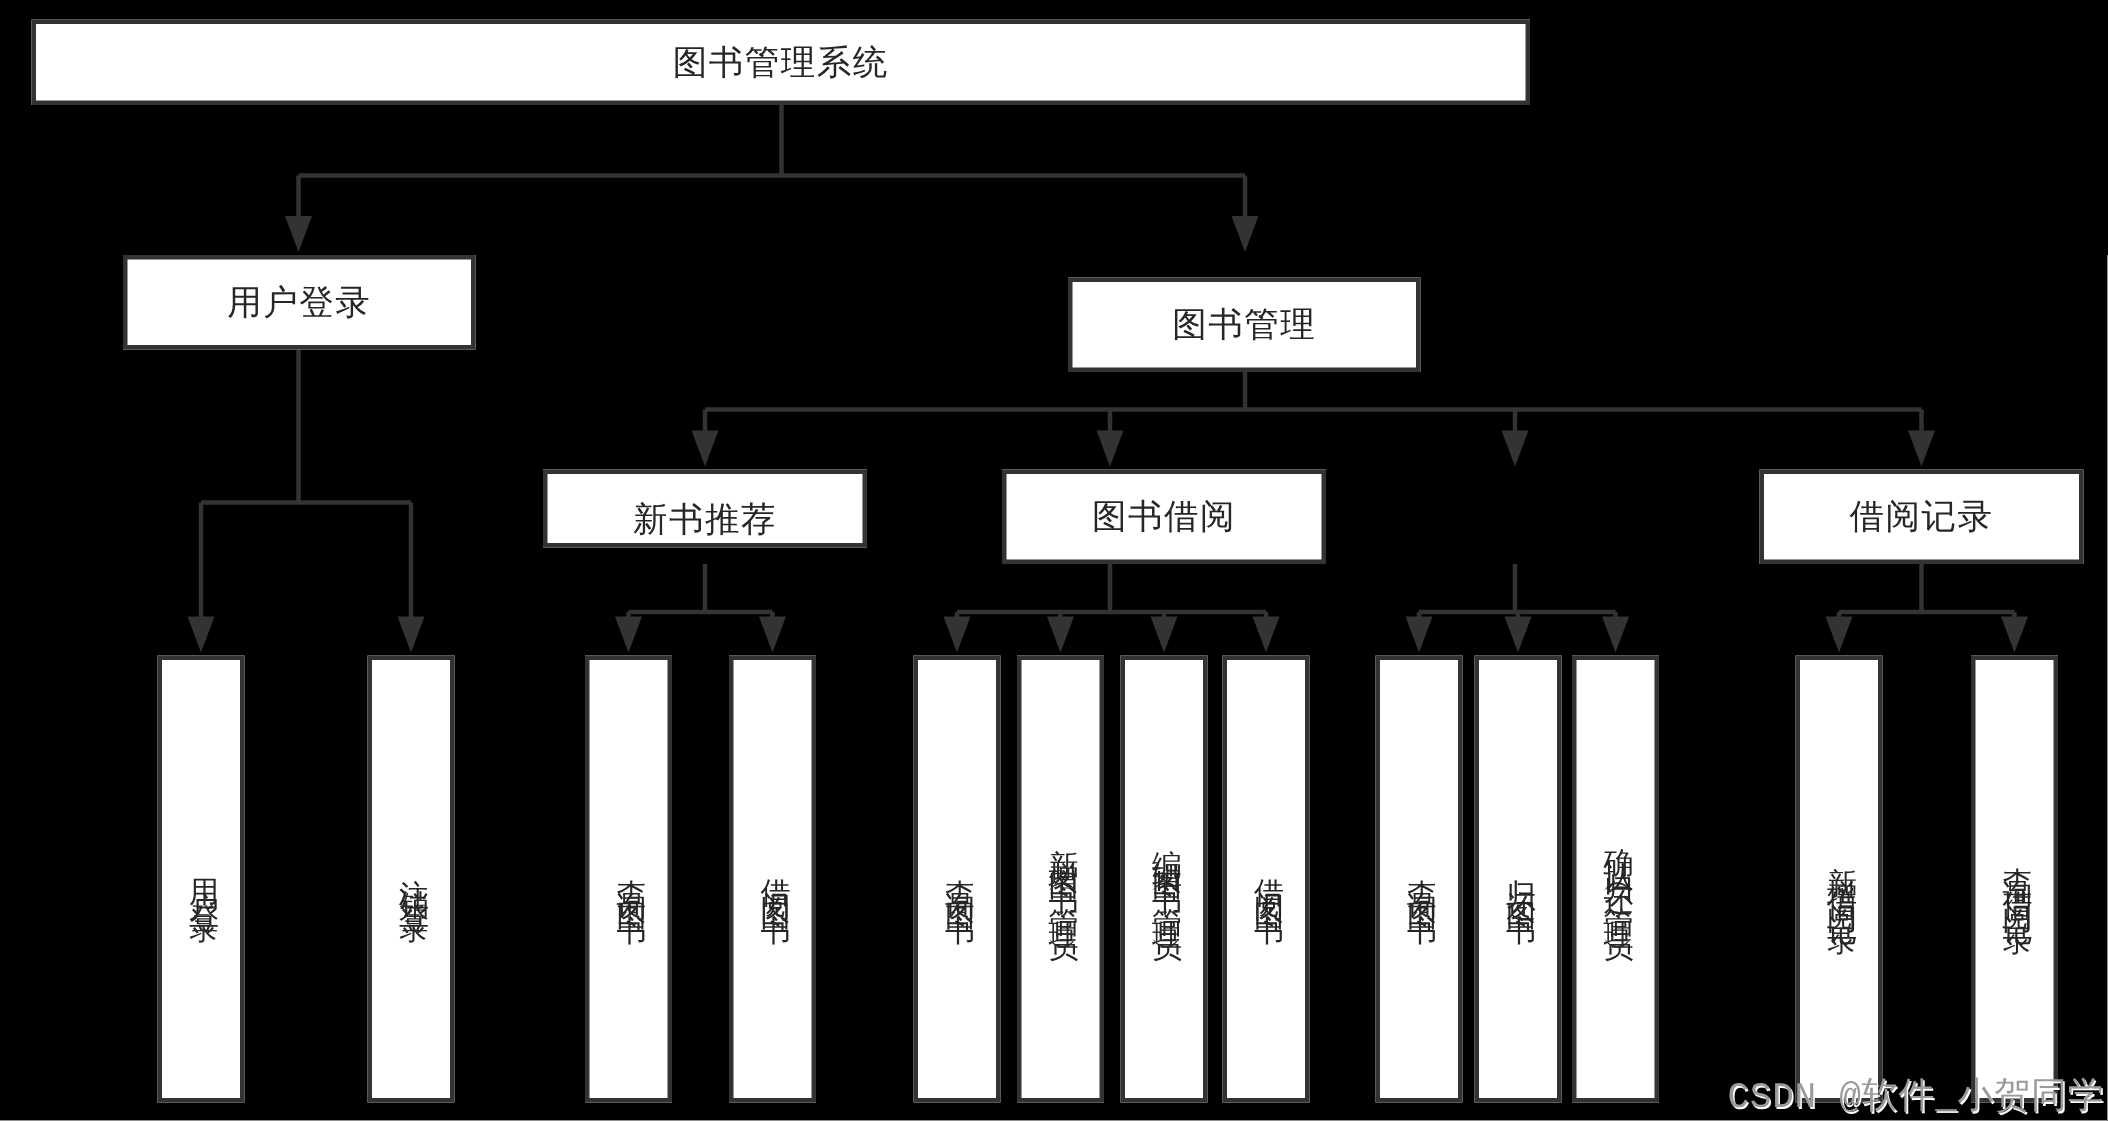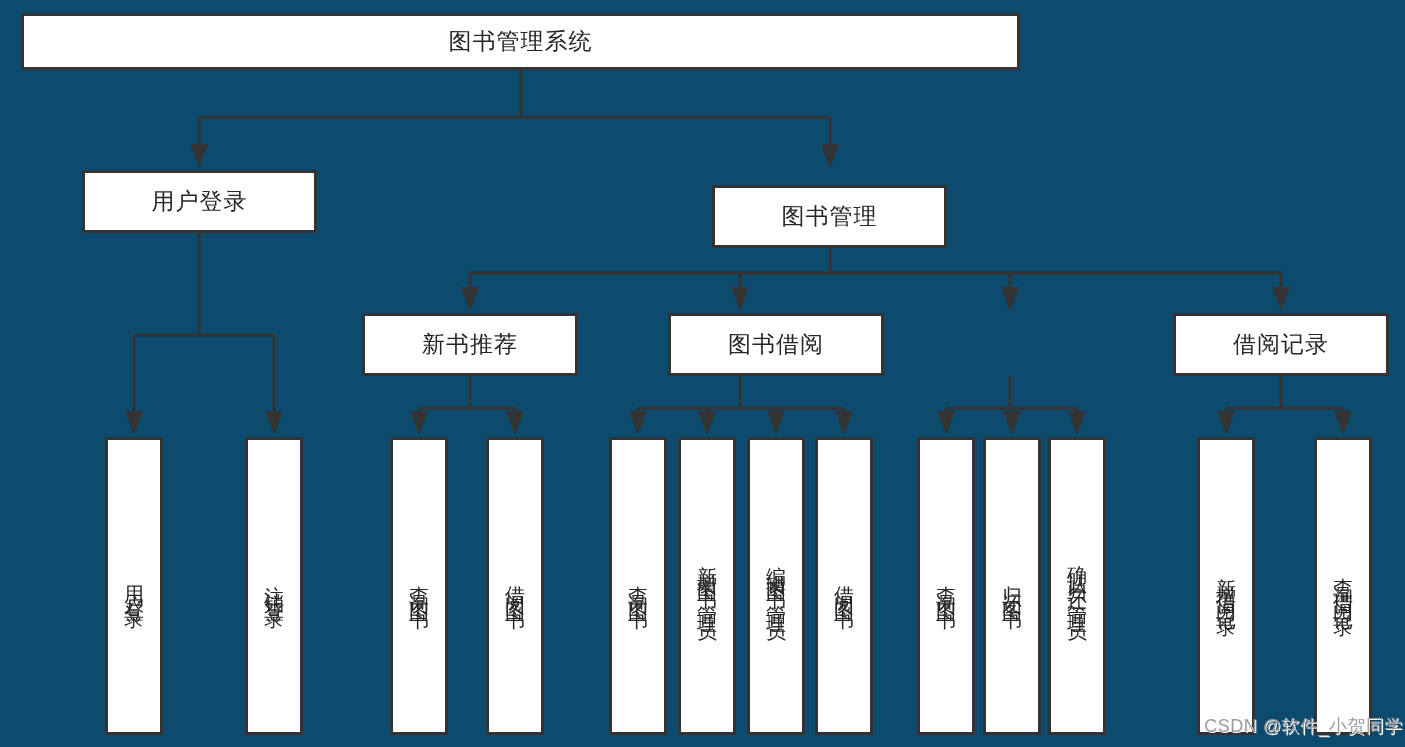--- a/index.html
+++ b/index.html
@@ -1,21 +1,21 @@
 <!DOCTYPE html>
 <html><head>
 <meta charset="utf-8">
 <style>
   html, body { margin: 0; padding: 0; background: #ffffff; }
   .canvas {
     position: relative;
     width: 1405px;
     height: 747px;
-    background: #0c4a6e;
-    font-family: Liberation Sans, sans-serif;
+    background: #000000;
+    font-family: Liberation Mono, monospace;
     overflow: hidden;
   }
   .connectors {
     position: absolute;
     left: 0; top: 0;
     width: 1405px; height: 747px;
   }
   .box {
     position: absolute;
     box-sizing: border-box;
@@ -36,21 +36,21 @@
     text-orientation: mixed;
     font-size: 20px;
     letter-spacing: 8px;
     line-height: 1.15;
     white-space: nowrap;
   }
   .watermark {
     position: absolute;
     right: 2px;
     top: 714px;
-    font-size: 18px;
+    font-size: 24px;
     letter-spacing: 0.5px;
     color: #9b9b9b;
     text-shadow: 1px 1px 0 #ffffff;
     white-space: nowrap;
     text-align: center;
   }
 </style>
 </head>
 <body>
 
@@ -107,21 +107,21 @@
     <span class="h-label">图书管理</span>
   </div>
 
   <div class="box" style="left:105px; top:437px; width:58px; height:298px;">
     <span class="v-label">用户登录</span>
   </div>
   <div class="box" style="left:245px; top:437px; width:58px; height:298px;">
     <span class="v-label">注销登录</span>
   </div>
 
-  <div class="box" style="left:362px; top:313px; width:216px; height:63px;">
+  <div class="box" style="left:362px; top:313px; width:216px; height:52px;align-items:flex-end;">
     <span class="h-label">新书推荐</span>
   </div>
   <div class="box" style="left:668px; top:313px; width:216px; height:63px;">
     <span class="h-label">图书借阅</span>
   </div>
   <div class="box" style="left:1173px; top:313px; width:216px; height:63px;">
     <span class="h-label">借阅记录</span>
   </div>
 
   <div class="box" style="left:390px; top:437px; width:58px; height:298px;">

